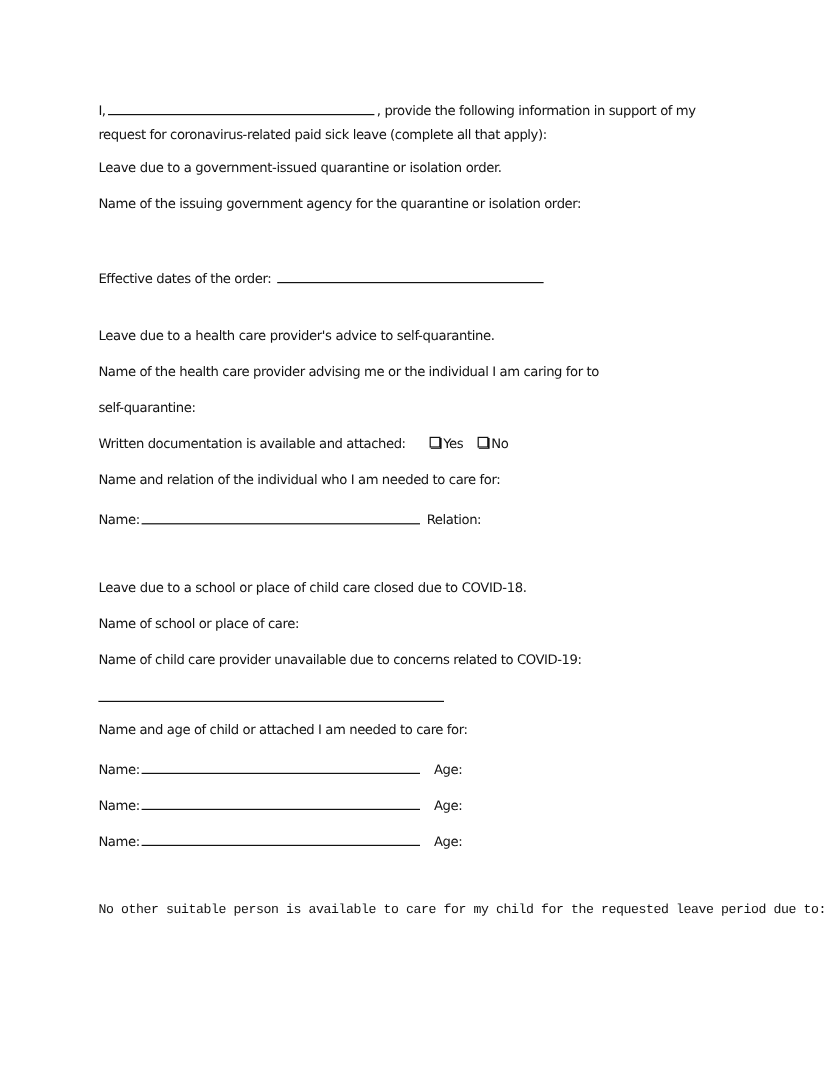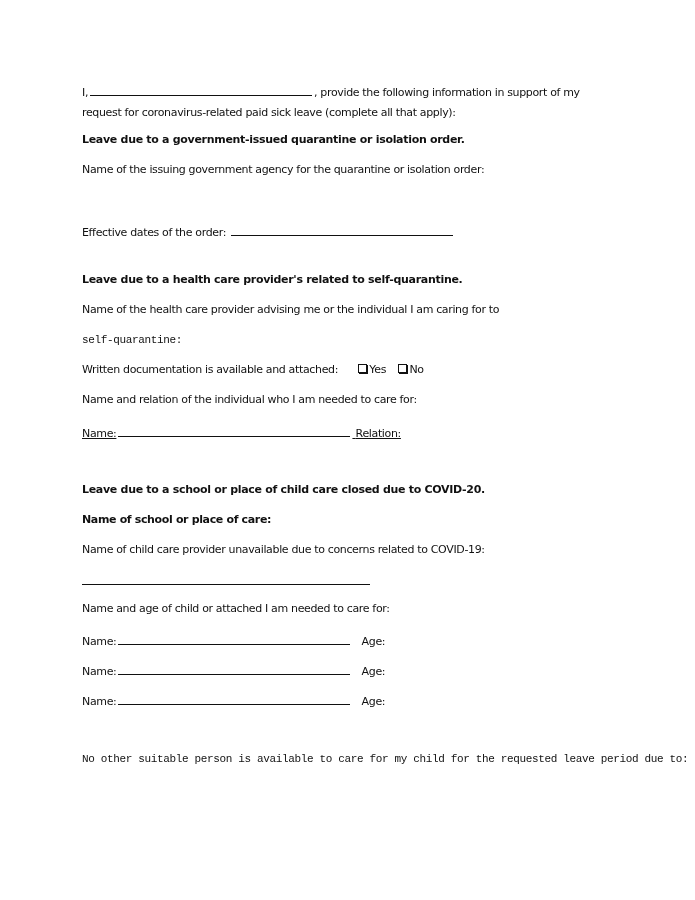--- a/index.html
+++ b/index.html
@@ -5,21 +5,21 @@
     html, body { margin: 0; padding: 0; background: #ffffff; }
     body {
       width: 695px; height: 900px; position: relative; overflow: hidden;
       font-family: "DejaVu Sans", "Liberation Sans", sans-serif;
       color: #111111;
     }
     .line {
       position: absolute; left: 82px; font-size: 11px; white-space: nowrap;
       letter-spacing: -0.35px; line-height: 14px;
     }
-    .bold { font-weight: bold; letter-spacing: -0.3px; }
+    .bold { font-weight: normal; letter-spacing: -0.3px; }
     .blank {
       display: inline-block; border-bottom: 1px solid #111; height: 12px;
       vertical-align: baseline; margin: 0 2px;
     }
     .checkbox {
       display: inline-block; width: 7px; height: 7px; border: 1px solid #111;
       box-shadow: 1px 1px 0 #111; margin-right: 2px; vertical-align: 0px;
     }
   </style>
 </head>
@@ -31,38 +31,38 @@
     <span>I,</span><span class="blank" style="width:222px;"></span><span>, provide the following  information  in support of my</span>
   </div>
   <div class="line" style="top:106px;">request for coronavirus-related paid sick leave (complete all that apply):</div>
 
   <div class="line bold" style="top:133px;">Leave due to a government-issued quarantine or isolation order.</div>
   <div class="line" style="top:163px;">Name of the issuing government agency for the quarantine or isolation  order:</div>
   <div class="line" style="top:223px;text-align:right;">
     <span>Effective dates of the order:</span><span class="blank" style="width:222px; margin-left:5px;"></span>
   </div>
 
-  <div class="line bold" style="top:273px;">Leave due to a health care provider's related to self-quarantine.</div>
+  <div class="line bold" style="top:273px;">Leave due to a health care provider's advice to self-quarantine.</div>
   <div class="line" style="top:303px;">Name of the health care provider advising  me or the individual  I am caring for to</div>
-  <div class="line" style="top:333px;font-family:Liberation Mono, monospace;">self-quarantine:</div>
+  <div class="line" style="top:333px;">self-quarantine:</div>
   <div class="line" style="top:363px;">
     <span>Written documentation is available and attached:</span>
     <span style="display:inline-block; width:14px;"></span>
     <span class="checkbox"></span><span>Yes</span>
     <span style="display:inline-block; width:6px;"></span>
     <span class="checkbox"></span><span>No</span>
   </div>
   <div class="line" style="top:393px;">Name and relation  of the individual  who I am needed to care for:</div>
-  <div class="line" style="top:424px;text-decoration:underline;">
+  <div class="line" style="top:424px;">
     <span>Name:</span><span class="blank" style="width:232px;"></span>
     <span>Relation:</span>
   </div>
 
-  <div class="line bold" style="top:483px;">Leave due to a school or place of child care closed due to COVID-20.</div>
-  <div class="line" style="top:513px;font-weight:bold;">Name of school or place of care:</div>
+  <div class="line bold" style="top:483px;">Leave due to a school or place of child care closed due to COVID-18.</div>
+  <div class="line" style="top:513px;">Name of school or place of care:</div>
   <div class="line" style="top:543px;">Name of child  care provider unavailable  due to concerns related to COVID-19:</div>
   <div class="line" style="top:572px;">
     <span class="blank" style="width:288px; margin:0;"></span>
   </div>
   <div class="line" style="top:602px;">Name and age of child  or attached  I am needed to care for:</div>
 
   <div class="line" style="top:632px;">
     <span>Name:</span><span class="blank" style="width:232px;"></span>
     <span style="margin-left:6px;">Age:</span>
   </div>

